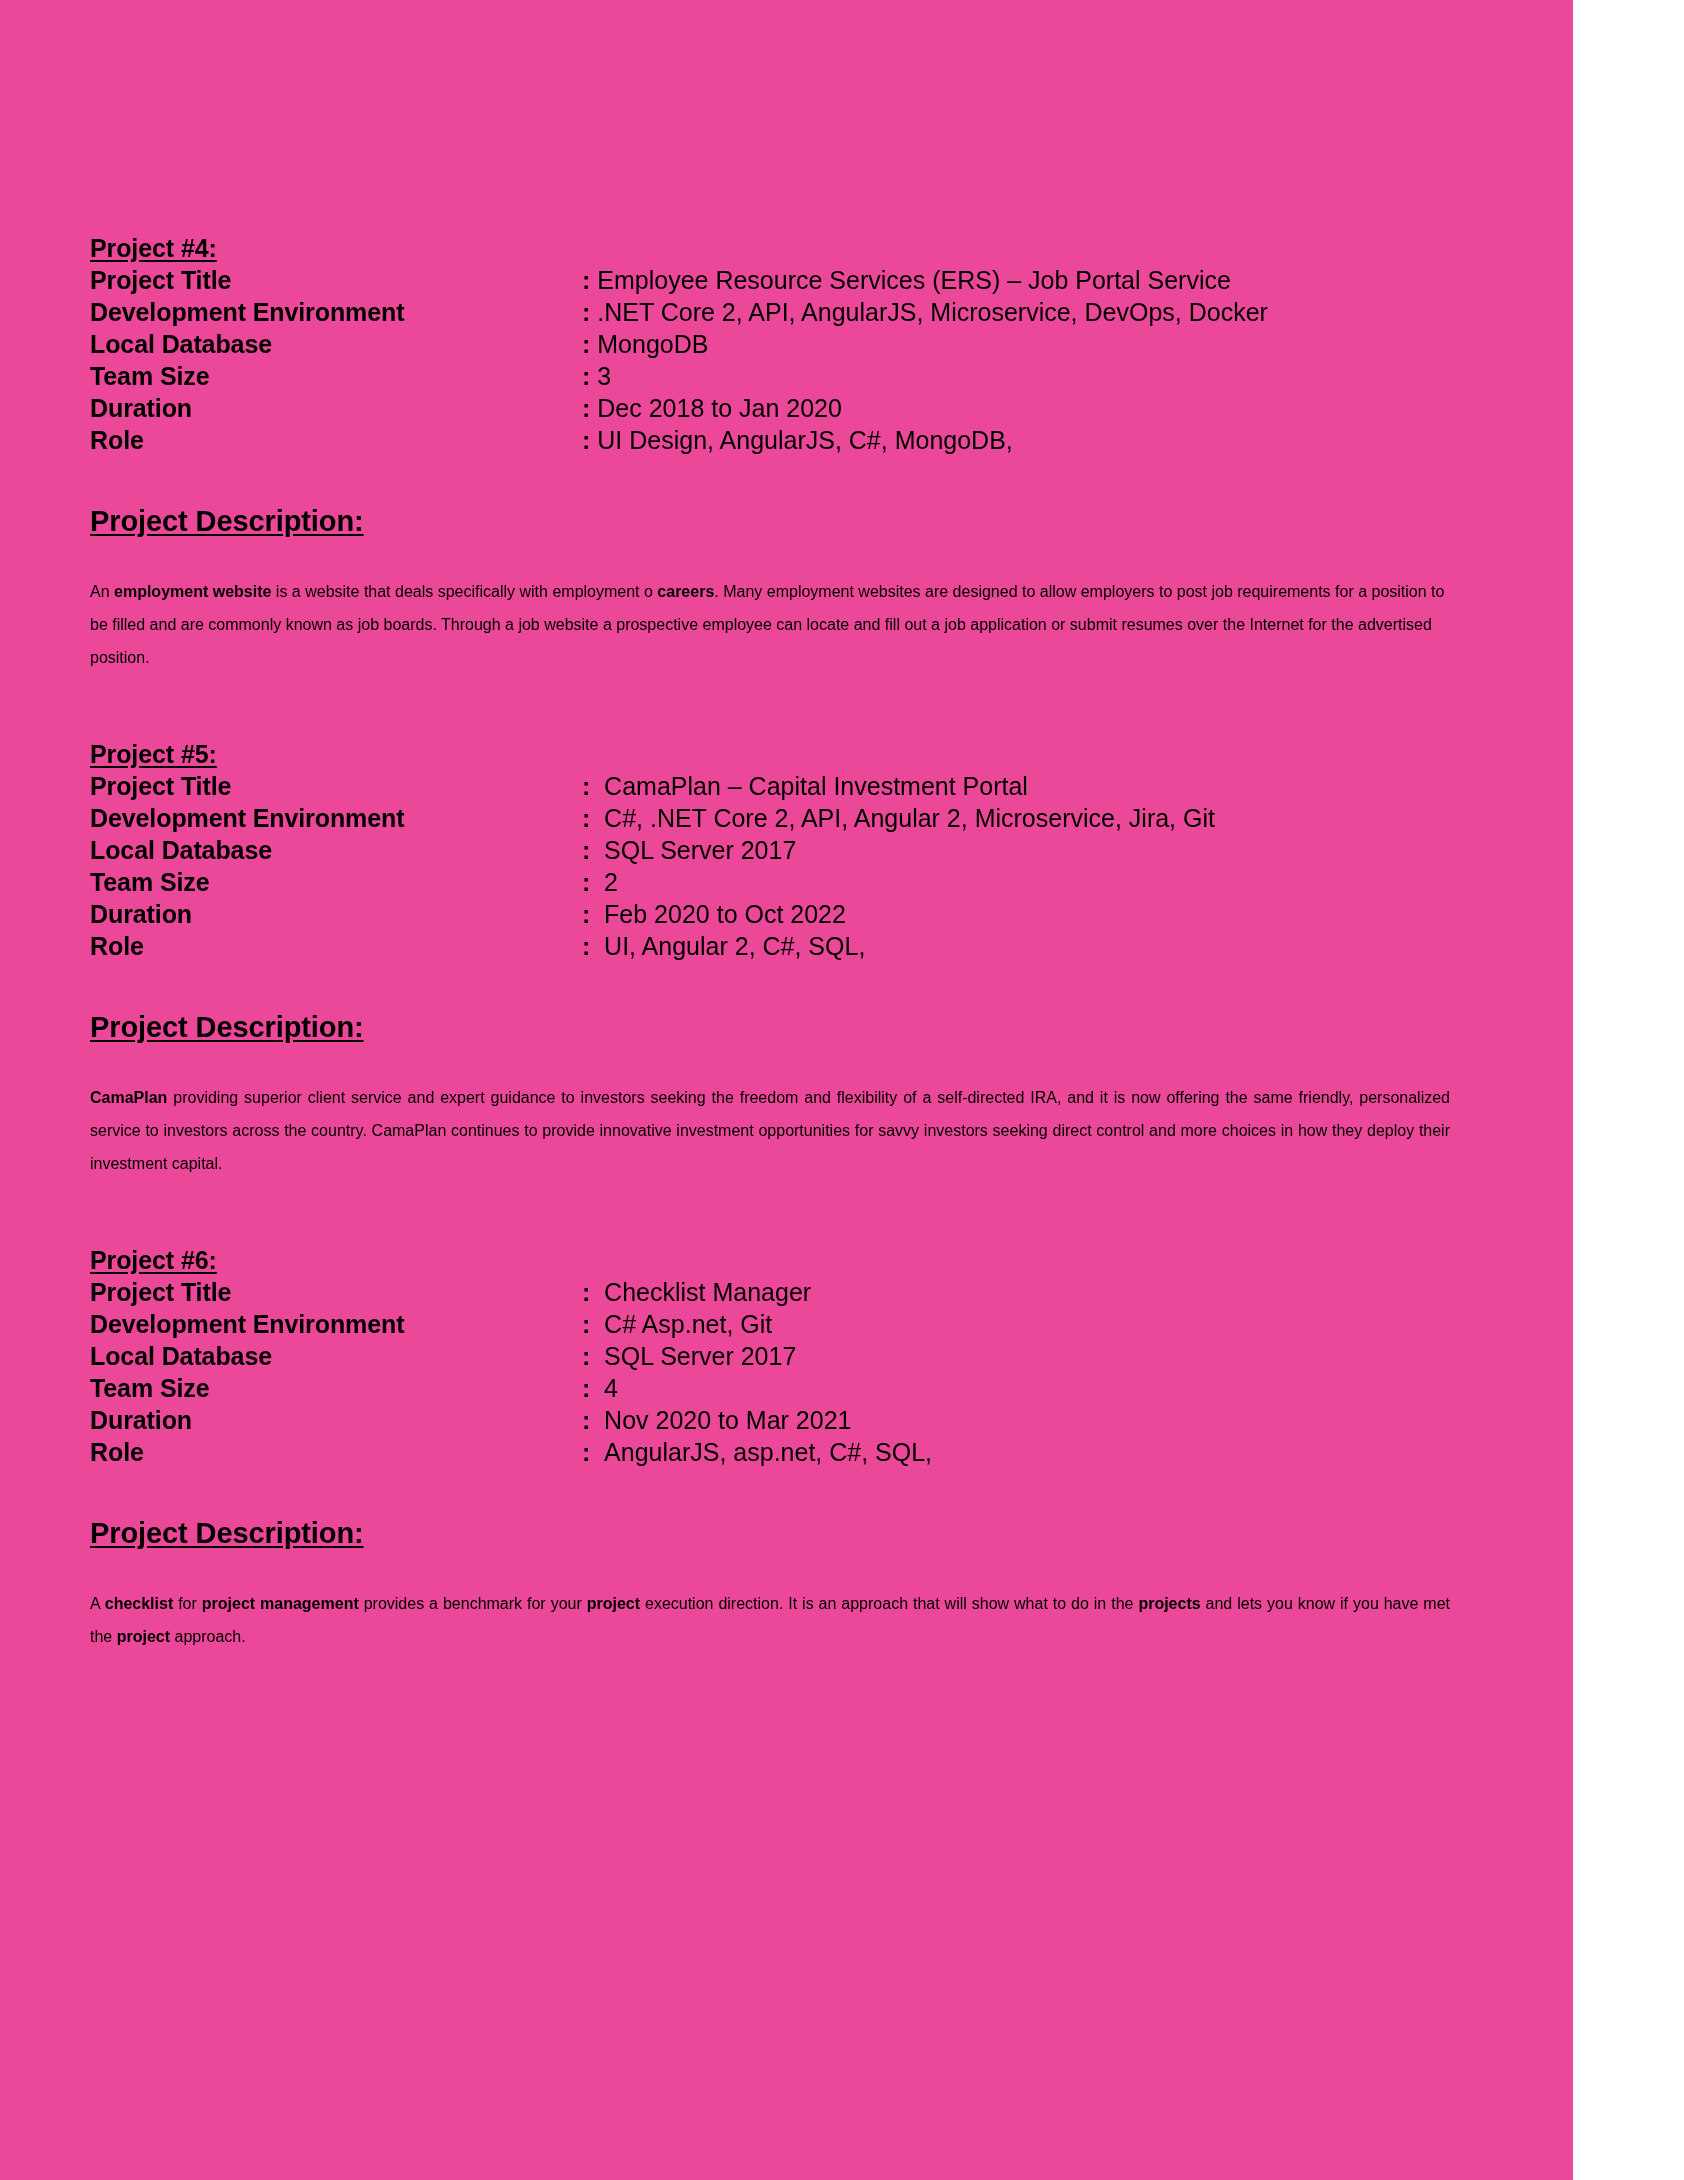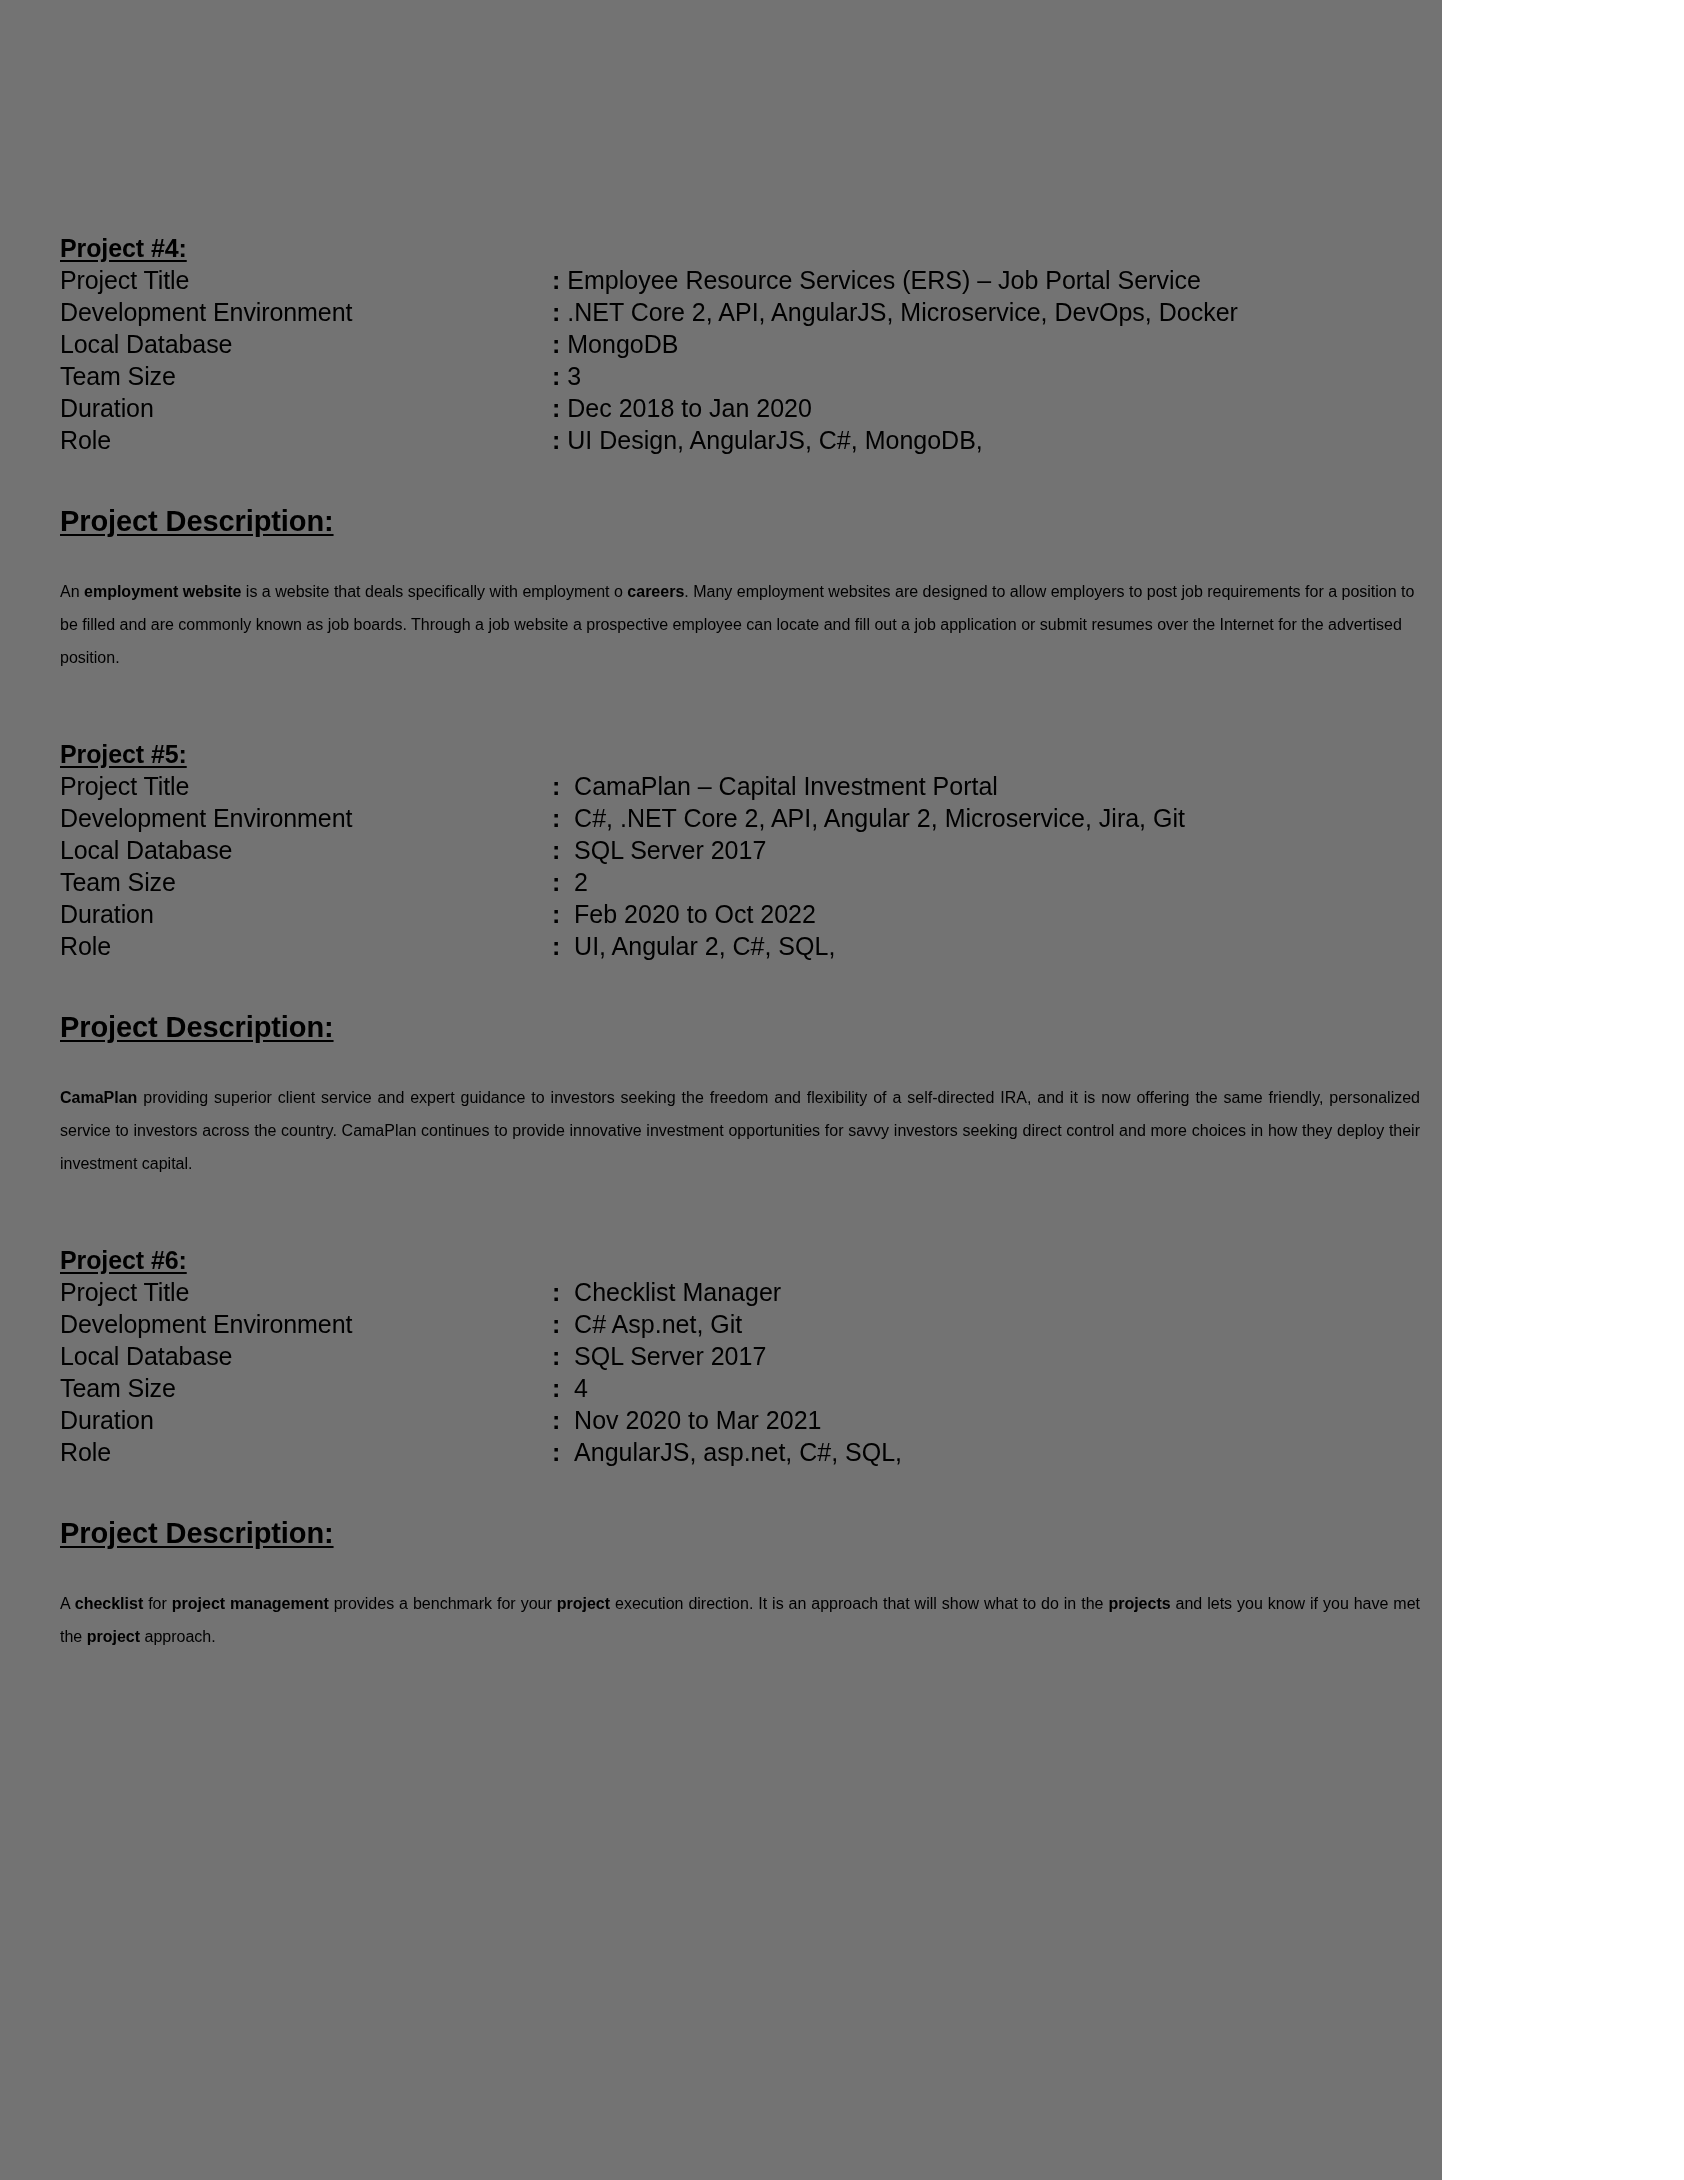--- a/index.html
+++ b/index.html
@@ -9,25 +9,25 @@
   }
   body {
     width: 1685px;
     height: 2181px;
     font-family: "Liberation Sans", sans-serif;
     color: #000000;
     -webkit-font-smoothing: antialiased;
   }
   .page {
     position: relative;
-    width: 1442px;
+    width: 1573px;
     height: 2181px;
-    background: #737373;
+    background: #ec4899;
     box-sizing: border-box;
-    padding: 232px 203px 0 60px;
+    padding: 232px 203px 0 90px;
   }
   .content {
     width: 1360px;
   }
 
   
   .project-block { margin: 0; }
 
   .project-heading {
     font-weight: bold;
@@ -46,21 +46,21 @@
     padding: 0;
   }
   .detail-table tr { vertical-align: top; }
   .detail-table td {
     padding: 0;
     font-size: 25px;
     line-height: 32px;
     white-space: pre;
   }
   td.lbl {
-    font-weight: normal;
+    font-weight: bold;
     padding-right: 0;
     letter-spacing: -0.1px;
   }
   td.sep {
     font-weight: bold;
     width: 15.3px;
     text-align: left;
   }
   td.val {
     font-weight: normal;

